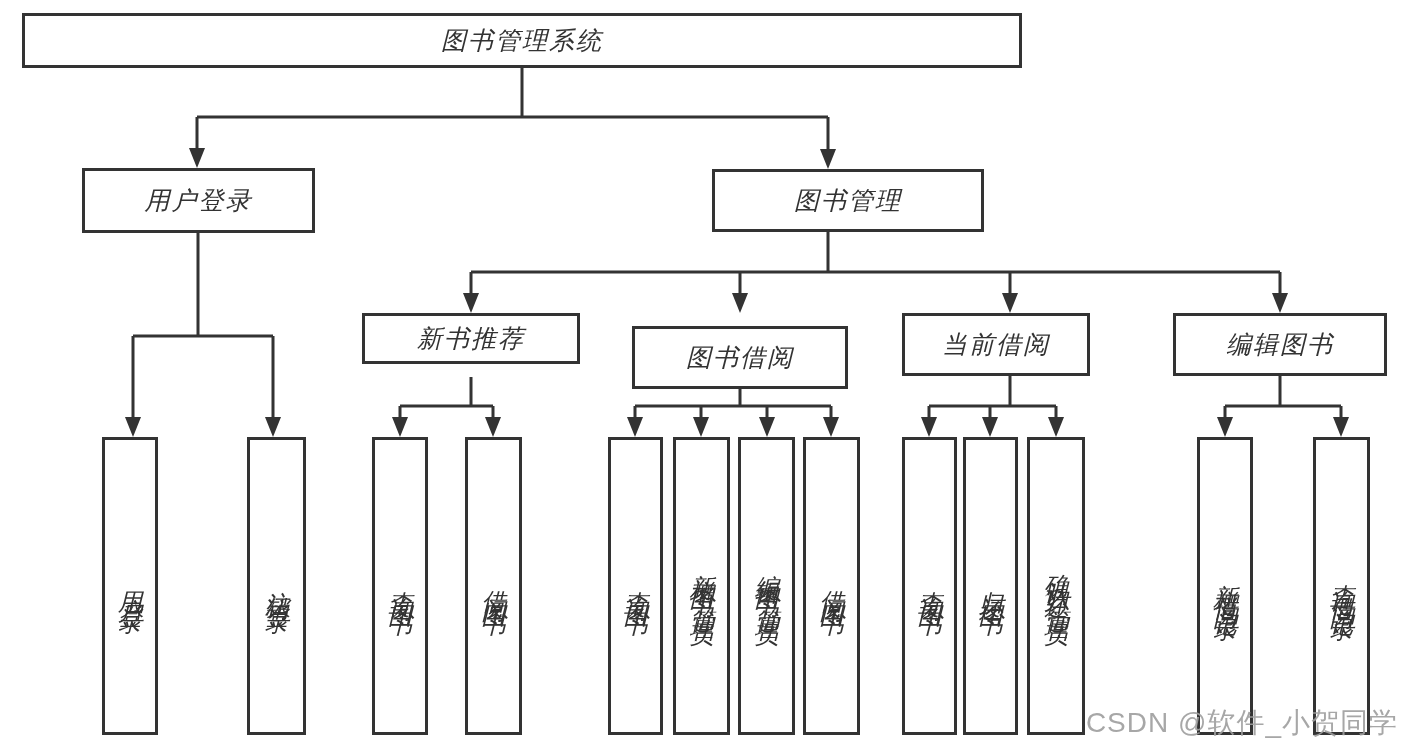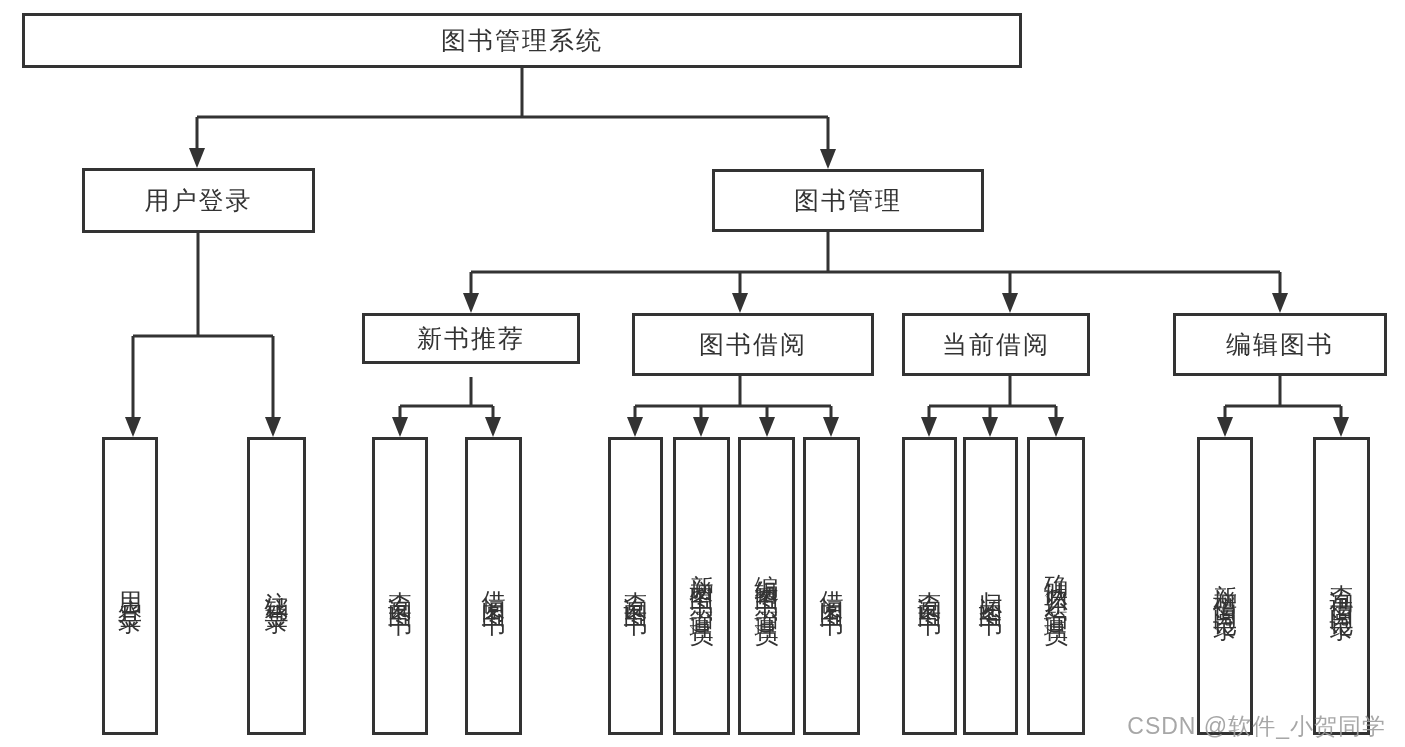--- a/index.html
+++ b/index.html
@@ -11,34 +11,34 @@
     color:var(--text,#333333);
     overflow:hidden;
   }
   .wires{position:absolute;left:0;top:0;width:1405px;height:747px;}
   .wires path{fill:none;stroke:var(--line,#333333);stroke-width:3;}
   .wires polygon{fill:var(--line,#333333);stroke:none;}
   .box{
     position:absolute;box-sizing:border-box;
     background:var(--box-bg,#ffffff);
     border:3px solid var(--box-border,#333333);
-    display:flex;align-items:center;justify-content:center;
+    display:flex;align-items:center;justify-content:center;font-style:italic;
   }
   .box.h .lbl{font-size:25px;letter-spacing:2px;white-space:nowrap;}
   .box.v .lbl{
     writing-mode:vertical-rl;
     text-orientation:mixed;
     font-size:24px;
     letter-spacing:7px;
     line-height:1;
     white-space:nowrap;
   }
   .watermark{
-    position:absolute;right:19px;bottom:5px;
-    font-size:23px;letter-spacing:1px;
+    position:absolute;right:7px;bottom:5px;
+    font-size:28px;letter-spacing:1px;
     color:var(--watermark,#9e9e9e);
     opacity:.9;white-space:nowrap;
   }
 </style>
 </head>
 <body>
 
 <div class="stage">
 
   <svg class="wires" viewBox="0 0 1405 747" aria-hidden="true">
@@ -91,21 +91,21 @@
   <div class="box h" style="left:82px;top:168px;width:233px;height:65px">
     <span class="lbl">用户登录</span>
   </div>
   <div class="box h" style="left:712px;top:169px;width:272px;height:63px">
     <span class="lbl">图书管理</span>
   </div>
 
   <div class="box h" style="left:362px;top:313px;width:218px;height:51px">
     <span class="lbl">新书推荐</span>
   </div>
-  <div class="box h" style="left:632px;top:313px;width:242px;height:63px">
+  <div class="box h" style="left:632px;top:326px;width:216px;height:63px">
     <span class="lbl">图书借阅</span>
   </div>
   <div class="box h" style="left:902px;top:313px;width:188px;height:63px">
     <span class="lbl">当前借阅</span>
   </div>
   <div class="box h" style="left:1173px;top:313px;width:214px;height:63px">
     <span class="lbl">编辑图书</span>
   </div>
 
   <div class="box v" style="left:102px;top:437px;width:56px;height:298px">

